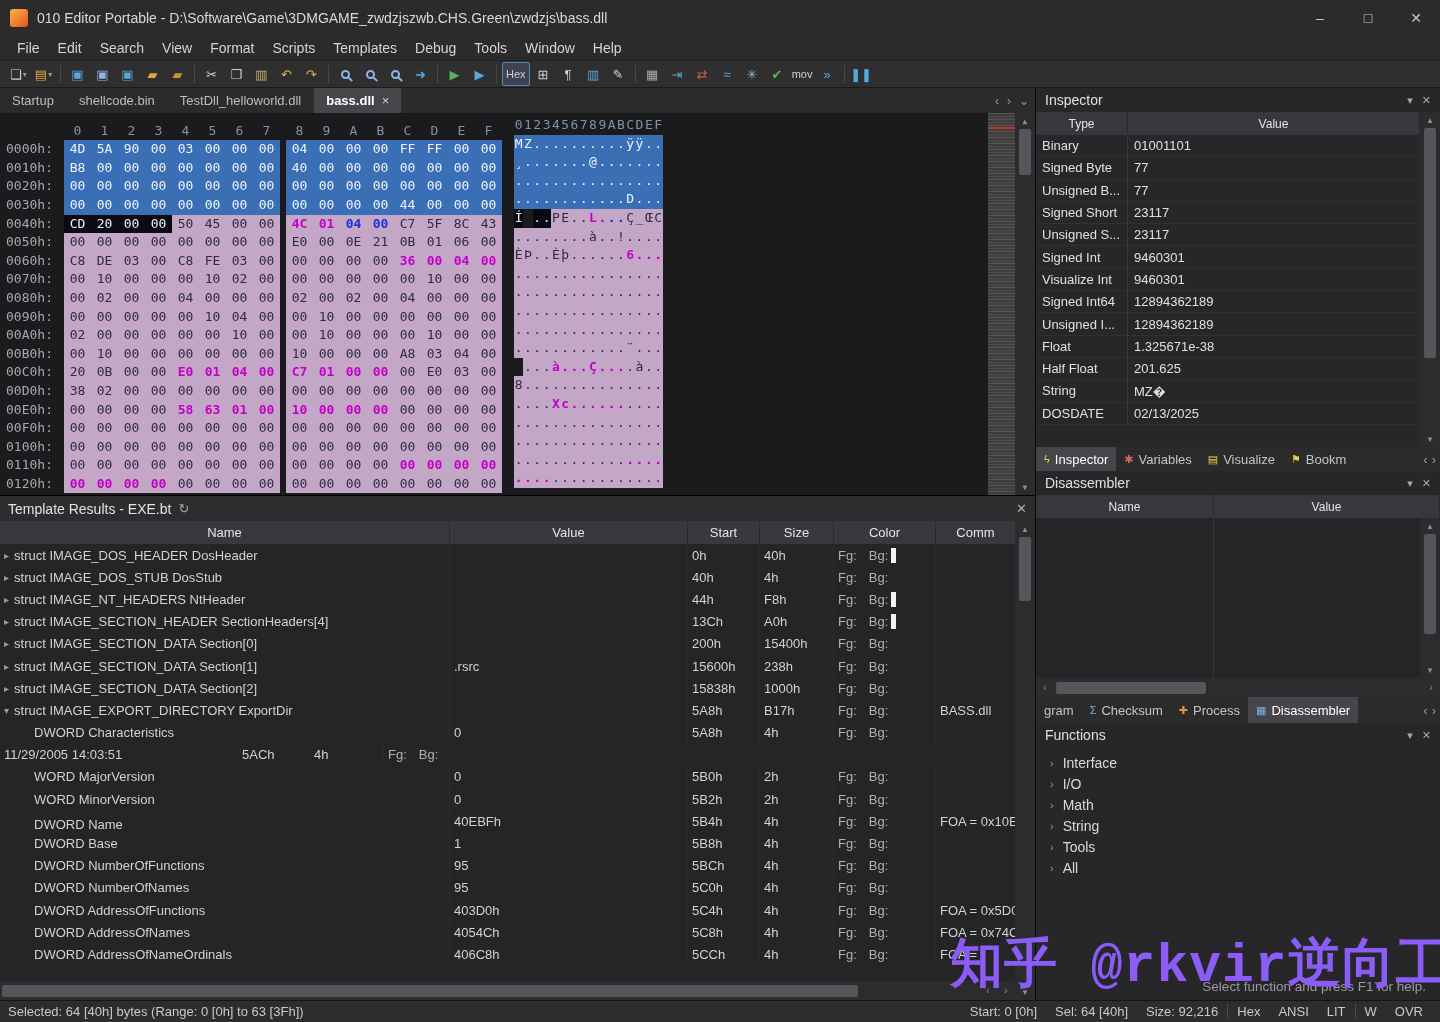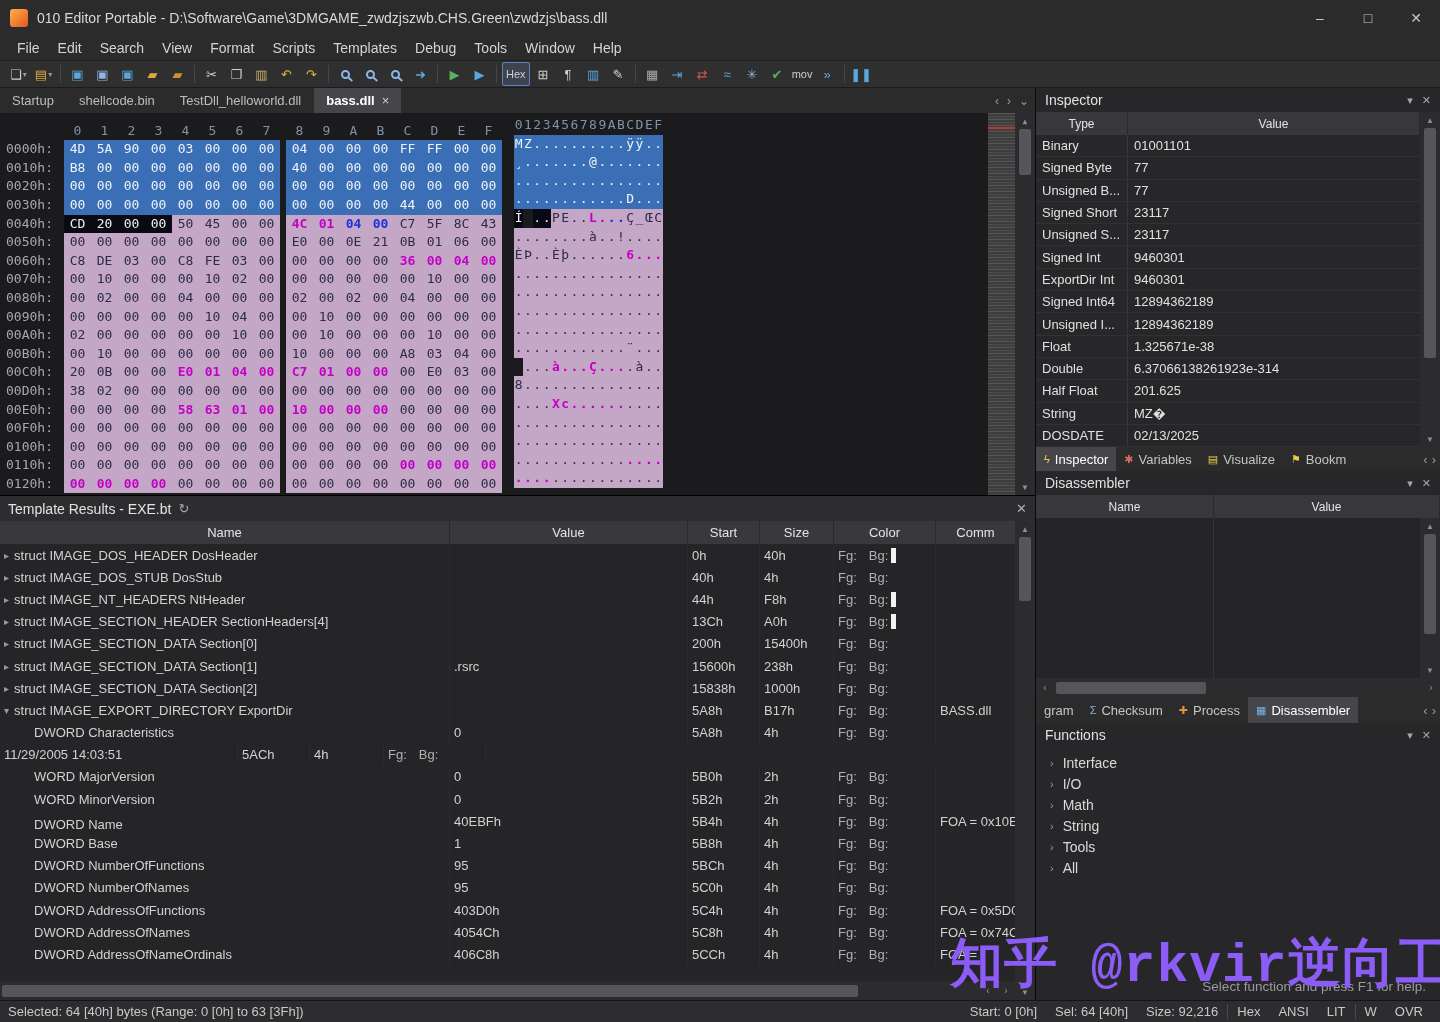--- a/index.html
+++ b/index.html
@@ -656,38 +656,34 @@
               </div>
               <div class="irow">
                 <div class="icell type">Unsigned S...</div>
                 <div class="icell val">23117</div>
               </div>
               <div class="irow">
                 <div class="icell type">Signed Int</div>
                 <div class="icell val">9460301</div>
               </div>
               <div class="irow">
-                <div class="icell type">ExportDir Int</div>
+                <div class="icell type">Visualize Int</div>
                 <div class="icell val">9460301</div>
               </div>
               <div class="irow">
                 <div class="icell type">Signed Int64</div>
                 <div class="icell val">12894362189</div>
               </div>
               <div class="irow">
                 <div class="icell type">Unsigned I...</div>
                 <div class="icell val">12894362189</div>
               </div>
               <div class="irow">
                 <div class="icell type">Float</div>
                 <div class="icell val">1.325671e-38</div>
-              </div>
-              <div class="irow">
-                <div class="icell type">Double</div>
-                <div class="icell val">6.37066138261923e-314</div>
               </div>
               <div class="irow">
                 <div class="icell type">Half Float</div>
                 <div class="icell val">201.625</div>
               </div>
               <div class="irow">
                 <div class="icell type">String</div>
                 <div class="icell val">MZ�</div>
               </div>
               <div class="irow">

